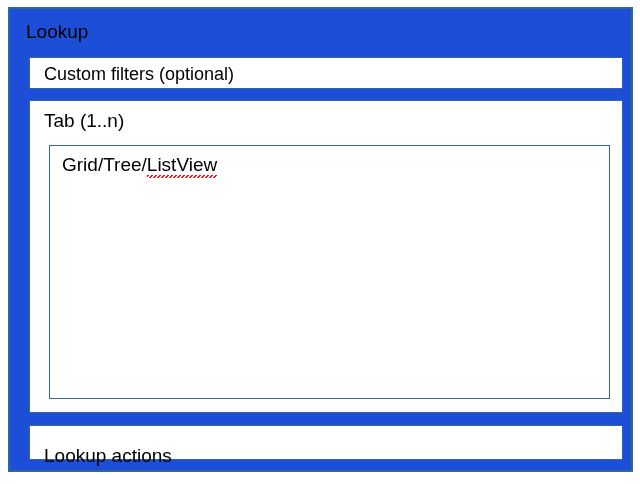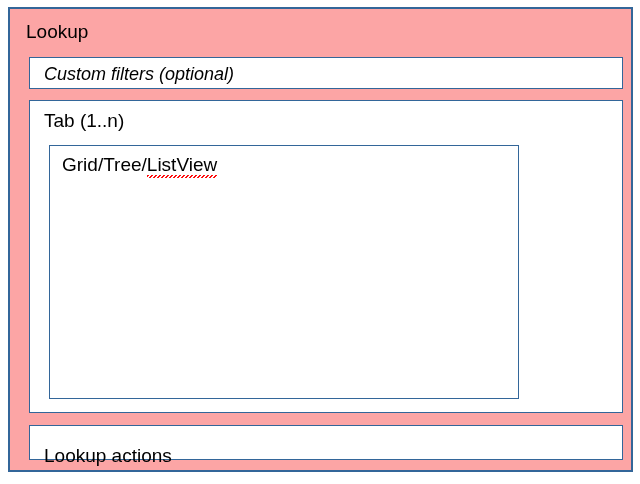--- a/index.html
+++ b/index.html
@@ -18,21 +18,21 @@
 
   
   .lookup-frame {
     position: absolute;
     left: 8px;
     top: 7px;
     width: 625px;
     height: 465px;
     box-sizing: border-box;
     border: 2px solid #336699;
-    background: #fca5a5;
+    background: #1d4ed8;
   }
 
   
   .panel {
     position: absolute;
     box-sizing: border-box;
     border: 1px solid #336699;
     background: #ffffff;
   }
 
@@ -56,42 +56,41 @@
   .filters-panel {
     left: 19px;
     top: 48px;
     width: 594px;
     height: 32px;
   }
   .filters-label {
     left: 14px;
     top: 7px;
     font-size: 18px;
-    font-style: italic;
   }
 
   
   .tab-panel {
     left: 19px;
     top: 91px;
     width: 594px;
     height: 313px;
   }
   .tab-label {
     left: 14px;
     top: 10px;
     font-size: 19px;
     text-align: right;
   }
 
   
   .grid-panel {
     left: 19px;
     top: 44px;
-    width: 470px;
+    width: 561px;
     height: 254px;
   }
   .grid-label {
     left: 12px;
     top: 9px;
     font-size: 19px;
   }
 
   
   .spellcheck {

